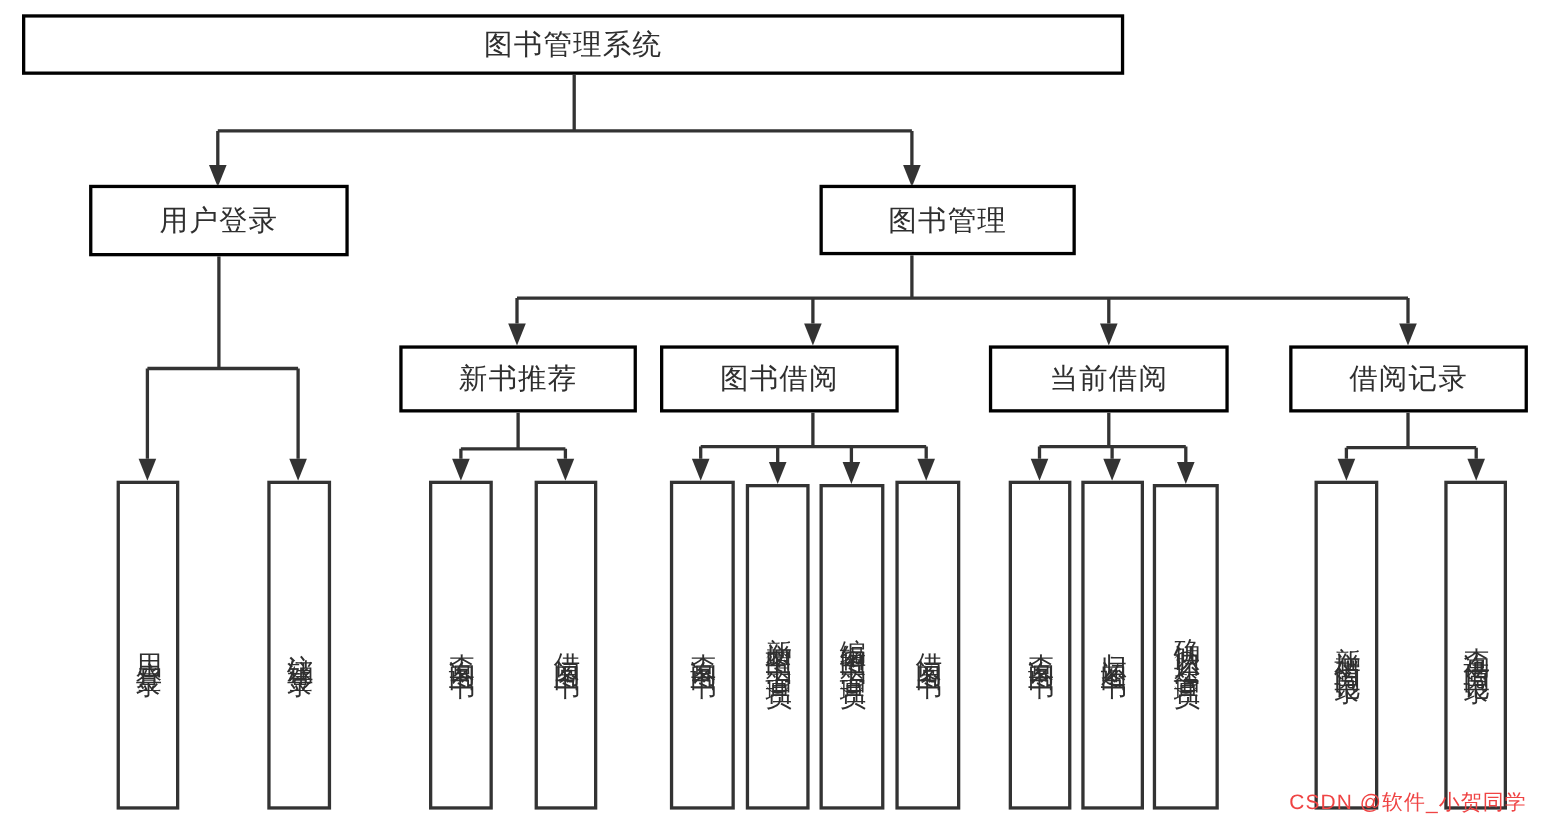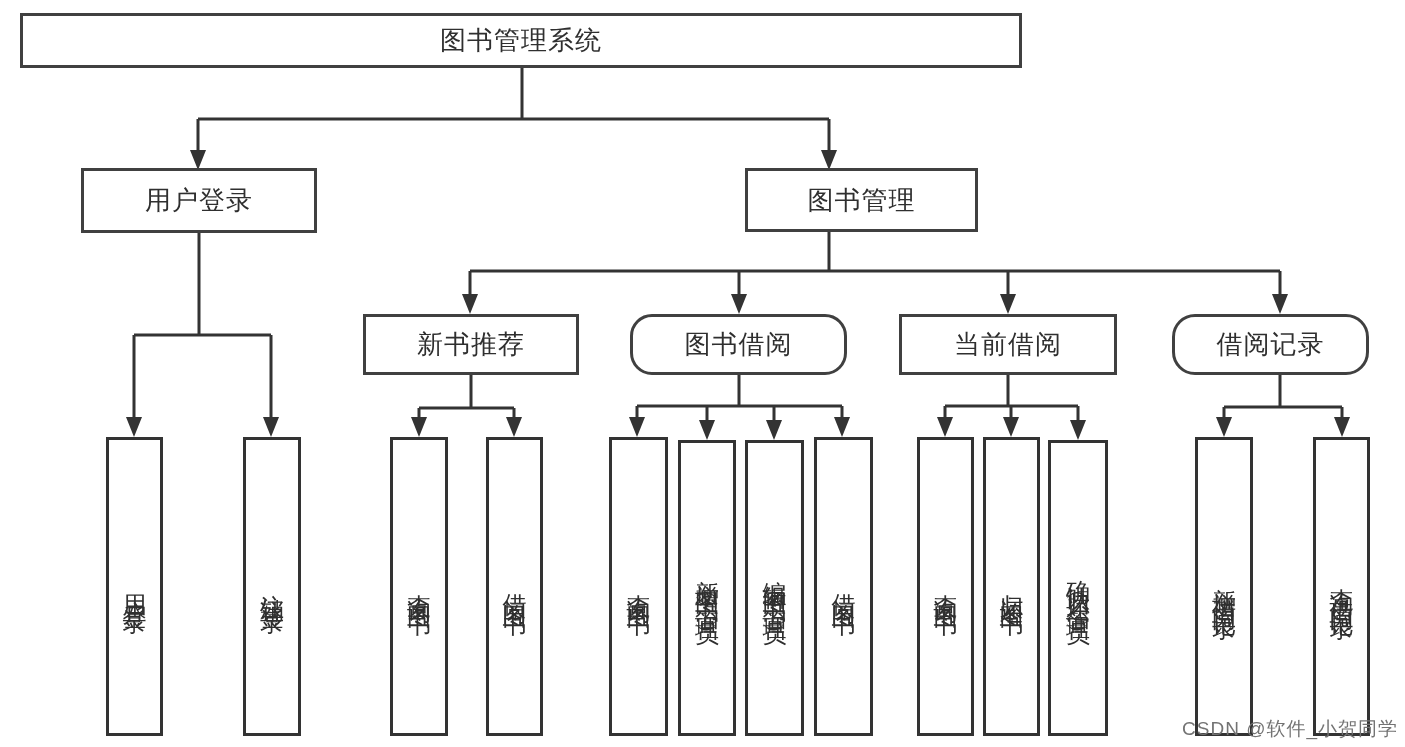--- a/index.html
+++ b/index.html
@@ -3,57 +3,57 @@
 <meta charset="utf-8">
 <style>
   html,body{margin:0;padding:0;background:#fff;}
   .canvas{
     position:relative;width:1405px;height:747px;background:#ffffff;
     font-family:"Liberation Sans","DejaVu Sans",sans-serif;color:#2f2f2f;
     overflow:hidden;
   }
   .connectors{position:absolute;left:0;top:0;width:1405px;height:747px;}
   .hbox{
-    position:absolute;box-sizing:border-box;border:3px solid #404040;background:#ffffff;
+    position:absolute;box-sizing:border-box;border:3px solid #000000;background:#ffffff;
     display:flex;align-items:center;justify-content:center;
     font-size:26px;letter-spacing:1px;color:#2f2f2f;z-index:2;
   }
   .vbox{
     position:absolute;box-sizing:border-box;border:3px solid #333333;background:#ffffff;
     display:flex;align-items:center;justify-content:center;z-index:2;
   }
   .vbox .vtext{
     writing-mode:vertical-rl;text-orientation:mixed;
     font-size:24px;letter-spacing:6px;color:#2f2f2f;white-space:nowrap;
   }
   
   .n-root   {left:20px;  top:13px;  width:1002px;height:55px;}
   .n-user   {left:81px;  top:168px; width:236px; height:65px;}
   .n-mgmt   {left:712px; top:168px; width:233px; height:64px;margin-left:33px;}
   .n-rec    {left:363px; top:314px; width:216px; height:61px;align-items:center;}
-  .n-borrow {left:630px; top:314px; width:217px; height:61px;border-radius:22px;}
+  .n-borrow {left:600px; top:314px; width:217px; height:61px;}
   .n-current{left:899px; top:314px; width:218px; height:61px;}
-  .n-record {left:1172px;top:314px; width:197px; height:61px;border-radius:23px;}
+  .n-record {left:1172px;top:314px; width:217px; height:61px;}
   
   .L1 {left:106px; top:437px;width:57px;height:299px;}
   .L2 {left:243px; top:437px;width:58px;height:299px;}
   .L3 {left:390px; top:437px;width:58px;height:299px;}
   .L4 {left:486px; top:437px;width:57px;height:299px;}
   .L5 {left:609px; top:437px;width:59px;height:299px;}
   .L6 {left:678px; top:440px;width:58px;height:296px;}
   .L7 {left:745px; top:440px;width:59px;height:296px;}
   .L8 {left:814px; top:437px;width:59px;height:299px;}
   .L9 {left:917px; top:437px;width:57px;height:299px;}
   .L10{left:983px; top:437px;width:57px;height:299px;}
   .L11{left:1048px;top:440px;width:60px;height:296px;}
   .L12{left:1195px;top:437px;width:58px;height:299px;}
   .L13{left:1313px;top:437px;width:57px;height:299px;}
   .watermark{
-    position:absolute;right:7px;bottom:5px;z-index:5;
-    font-size:19px;color:#737373;letter-spacing:1px;
+    position:absolute;right:17px;bottom:5px;z-index:5;
+    font-size:19px;color:#ef4444;letter-spacing:1px;
   }
 </style>
 </head>
 <body>
 
 <div class="canvas">
 
   <svg class="connectors" width="1405" height="747" viewBox="0 0 1405 747" xmlns="http://www.w3.org/2000/svg">
     <path d="M522 68 V119 M198 119 H829 M198 119 V150 M829 119 V150
              M199 233 V335 M134 335 H271 M134 335 V417 M271 335 V417

